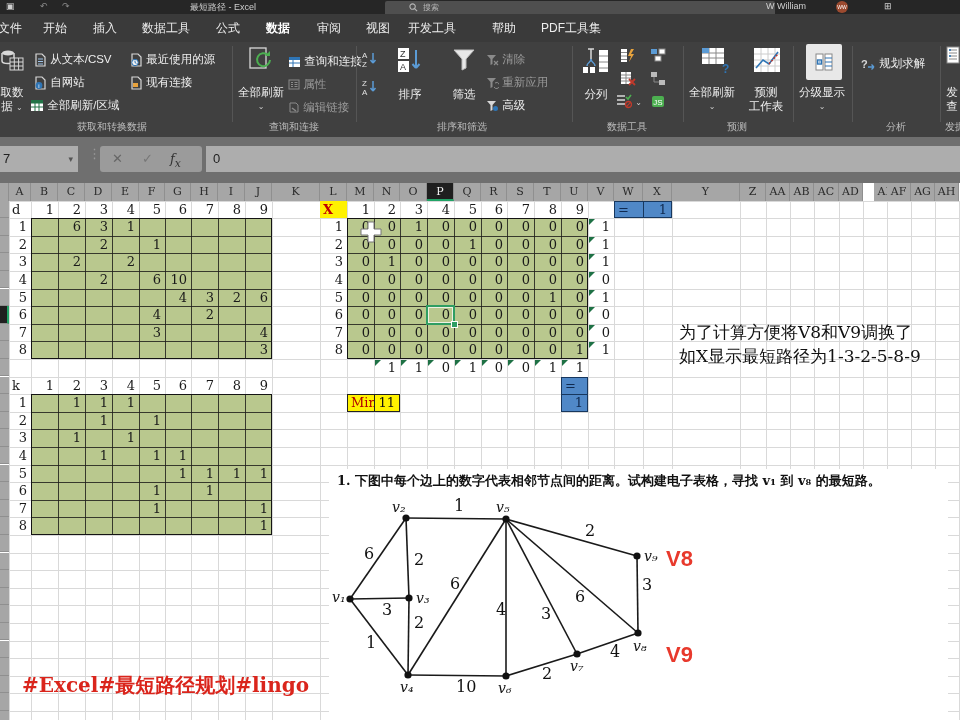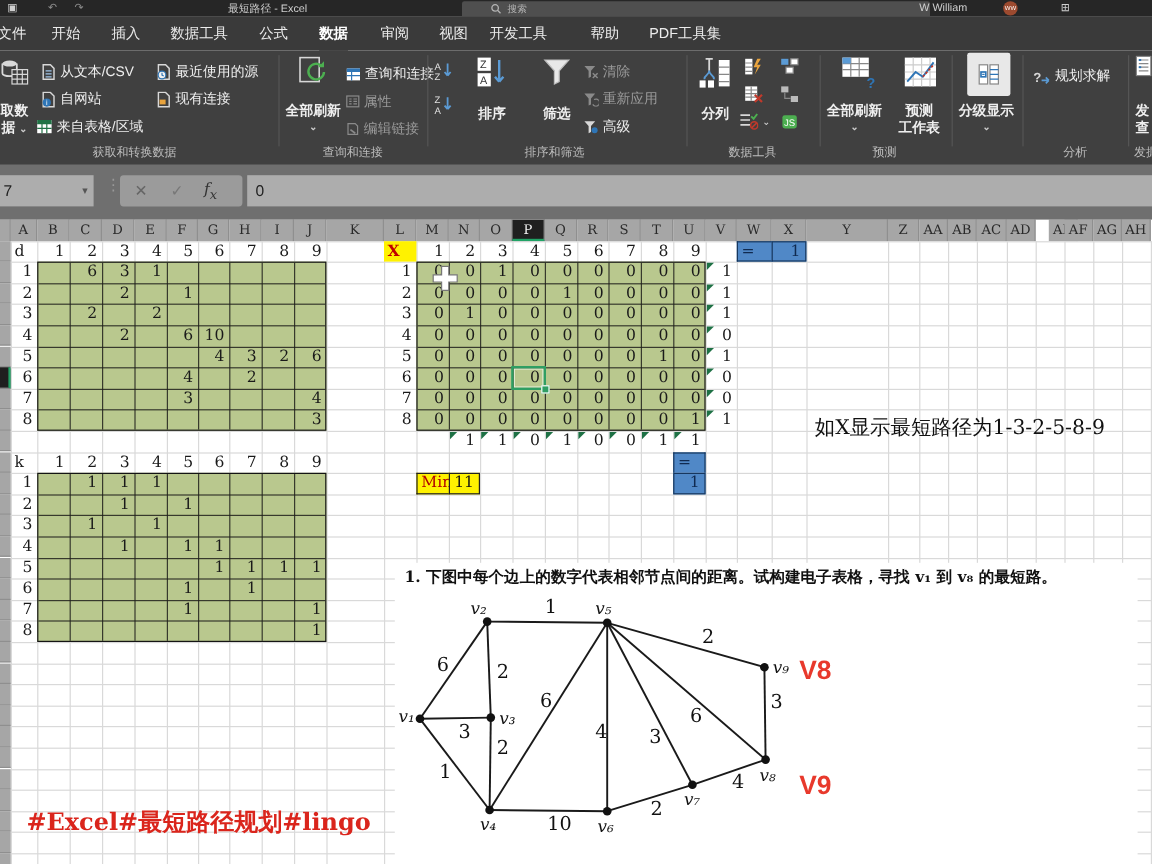--- a/index.html
+++ b/index.html
@@ -14,21 +14,21 @@
   
   #tabrow{position:absolute;left:0;top:14px;width:960px;height:28px;background:#3a3a3a;}
   .rtab{position:absolute;top:0;height:28px;line-height:28px;transform:translateX(-50%);color:#ececec;font-size:12px;white-space:nowrap;}
   .rtab.active{font-weight:bold;color:#fff;border-bottom:3px solid #161616;}
   
   #ribbon{position:absolute;left:0;top:42px;width:960px;height:95px;background:#404040;border-bottom:2px solid #2b2b2b;}
   .rlabel{position:absolute;top:78px;transform:translateX(-50%);font-size:10px;color:#bdbdbd;white-space:nowrap;}
   .rdiv{position:absolute;top:4px;height:76px;width:1px;background:#555;}
   .ritem{position:absolute;font-size:11.5px;color:#efefef;white-space:nowrap;}
   .ritem.dis{color:#9a9a9a;}
-  .bigtxt{position:absolute;font-size:11.5px;color:#efefef;white-space:nowrap;transform:translateX(-50%);font-weight:bold;}
+  .bigtxt{position:absolute;font-size:11.5px;color:#efefef;white-space:nowrap;transform:translateX(-50%);}
   .caret{font-size:8px;color:#cfcfcf;}
   .icon{display:inline-block;vertical-align:middle;}
   
   #fbar{position:absolute;left:0;top:137px;width:960px;height:46px;background:#6f6f6f;}
   #namebox{position:absolute;left:0;top:9px;width:78px;height:26px;background:#adadad;color:#222;font-size:13px;line-height:26px;padding-left:3px;box-sizing:border-box;}
   #namebox .nb-caret{position:absolute;right:5px;top:0;color:#555;font-size:9px;}
   #fbtns{position:absolute;left:100px;top:9px;width:102px;height:26px;background:#9b9b9b;border-radius:3px;color:#555;}
   #fbtns span{position:absolute;top:0;line-height:26px;font-size:13px;}
   #finput{position:absolute;left:206px;top:9px;width:754px;height:26px;background:#adadad;color:#222;font-size:13px;line-height:26px;padding-left:7px;box-sizing:border-box;}
   
@@ -498,21 +498,21 @@
         </svg> <span>从文本/CSV</span></div>
     <div class="ritem" style="left:34px;top:33px"><svg class="icon" width="13" height="14" viewBox="0 0 13 14">
           <path d="M2 1h6l3 3v9H2z" fill="none" stroke="#d8d8d8" stroke-width="1.2"></path>
           <circle cx="5" cy="9.5" r="3.4" fill="#2e75b6"></circle>
           <text x="5" y="11.8" font-size="6" fill="#fff" text-anchor="middle">i</text>
         </svg> <span>自网站</span></div>
     <div class="ritem" style="left:30px;top:56px"><svg class="icon" width="14" height="13" viewBox="0 0 14 13">
           <rect x="1" y="1" width="12" height="11" fill="#fff"></rect>
           <path d="M1 4h12M1 8h12M5 1v11M9 1v11" stroke="#217346"></path>
           <rect x="1" y="1" width="12" height="3" fill="#217346"></rect>
-        </svg> <span>来自表格/区域</span></div>
+        </svg> <span>全部刷新/区域</span></div>
     <div class="ritem" style="left:130px;top:10px"><svg class="icon" width="13" height="14" viewBox="0 0 13 14">
           <path d="M2 1h6l3 3v9H2z" fill="none" stroke="#d8d8d8" stroke-width="1.2"></path>
           <circle cx="5" cy="9.5" r="3.2" fill="#f2f2f2" stroke="#2e75b6"></circle>
           <path d="M5 7.6v2l1.4.8" stroke="#2e75b6" fill="none"></path>
         </svg> <span>最近使用的源</span></div>
     <div class="ritem" style="left:130px;top:33px"><svg class="icon" width="13" height="14" viewBox="0 0 13 14">
           <path d="M2 1h6l3 3v9H2z" fill="none" stroke="#d8d8d8" stroke-width="1.2"></path>
           <rect x="3" y="7" width="5" height="4" fill="#e8a33d"></rect>
         </svg> <span>现有连接</span></div>
     <div class="rlabel" style="left:112px">获取和转换数据</div>
@@ -674,20 +674,21 @@
     <div id="namebox"><span>7</span><span class="nb-caret">▾</span></div>
     <span style="position:absolute;left:88px;top:9px;color:#999;font-size:13px">⋮</span>
     <div id="fbtns">
       <span style="left:12px;color:#666">✕</span>
       <span style="left:42px;color:#777">✓</span>
       <span style="left:70px;color:#333;font-style:italic;font-family:'DejaVu Serif',serif">f<sub>x</sub></span>
     </div>
     <div id="finput">0</div>
   </div>
 
+  <div class="noteln" style="left:679px;top:321px">为了计算方便将V8和V9调换了</div>
   <div class="noteln" style="left:679px;top:345px">如X显示最短路径为1-3-2-5-8-9</div>
   <div id="question">1. 下图中每个边上的数字代表相邻节点间的距离。试构建电子表格，寻找 v₁ 到 v₈ 的最短路。</div>
   <div id="graphbox" class="abs" style="left:330px;top:493px;width:340px;height:222px"><svg width="340" height="222" viewBox="0 0 340 222">
         <line x1="20" y1="106" x2="76" y2="25" stroke="#1a1a1a" stroke-width="1.6"></line>
         <line x1="20" y1="106" x2="79" y2="105" stroke="#1a1a1a" stroke-width="1.6"></line>
         <line x1="20" y1="106" x2="78" y2="182" stroke="#1a1a1a" stroke-width="1.6"></line>
         <line x1="76" y1="25" x2="79" y2="105" stroke="#1a1a1a" stroke-width="1.6"></line>
         <line x1="76" y1="25" x2="176" y2="26" stroke="#1a1a1a" stroke-width="1.6"></line>
         <line x1="79" y1="105" x2="78" y2="182" stroke="#1a1a1a" stroke-width="1.6"></line>
         <line x1="78" y1="182" x2="176" y2="26" stroke="#1a1a1a" stroke-width="1.6"></line>

